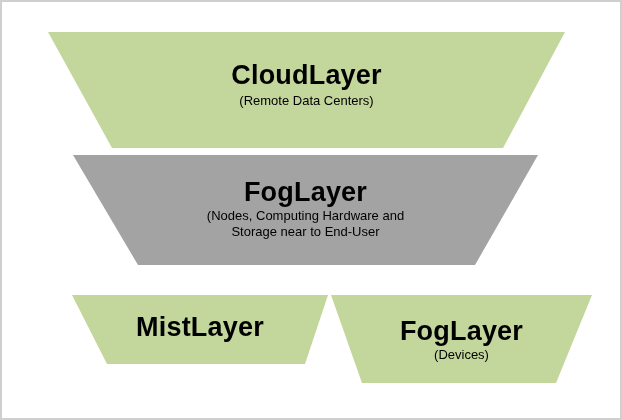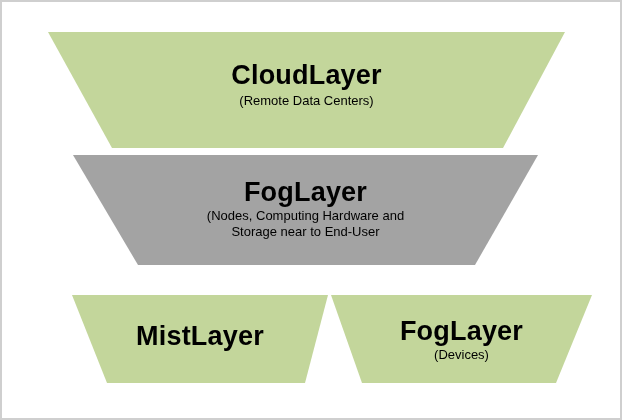--- a/index.html
+++ b/index.html
@@ -44,21 +44,21 @@
     padding-bottom: 12px; box-sizing: border-box;
   }
   
   .fog {
     left: 71px; top: 153px; width: 465px; height: 110px;
     clip-path: polygon(0 0, 100% 0, 402px 100%, 65px 100%);
     padding-bottom: 4px; box-sizing: border-box;
   }
   
   .mist {
-    left: 70px; top: 293px; width: 256px; height: 88px;
+    left: 70px; top: 293px; width: 256px; height: 69px;
     clip-path: polygon(0 0, 100% 0, 233px 100%, 35px 100%);
     padding-bottom: 4px; box-sizing: border-box;
   }
   
   .edge {
     left: 329px; top: 293px; width: 261px; height: 88px;
     clip-path: polygon(0 0, 100% 0, 225px 100%, 31px 100%);
     box-sizing: border-box;
   }
   .edge .subtitle { }

